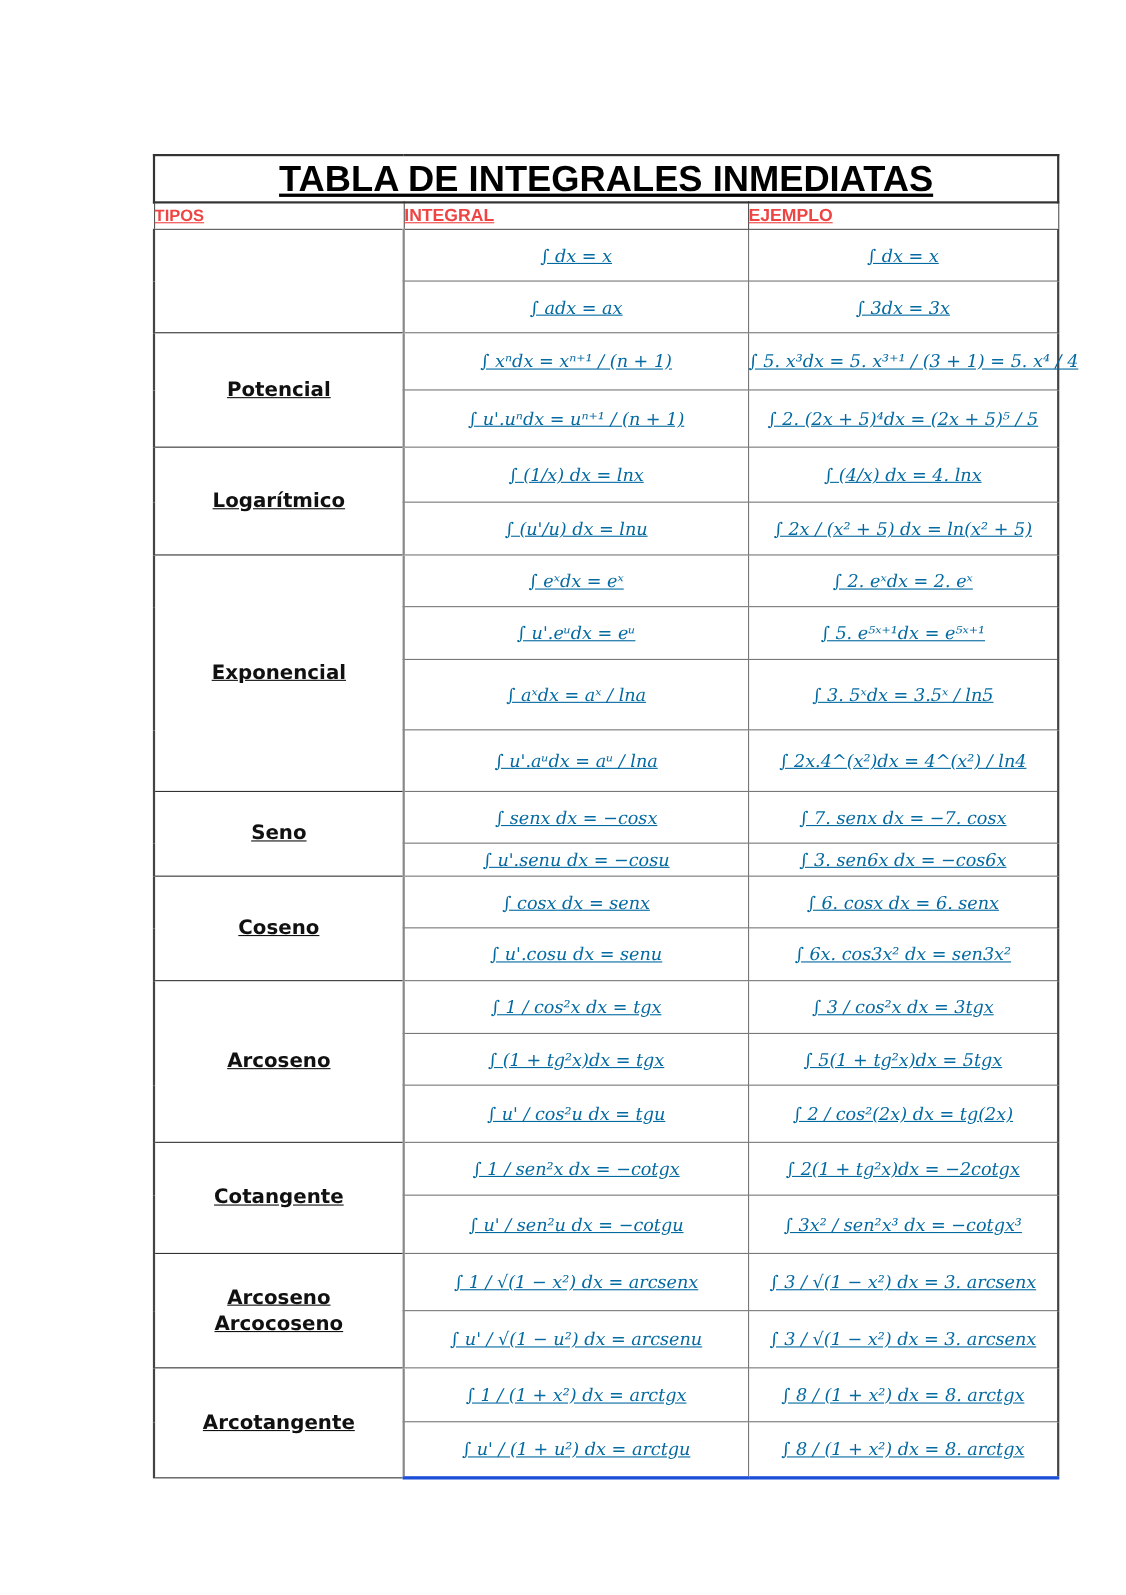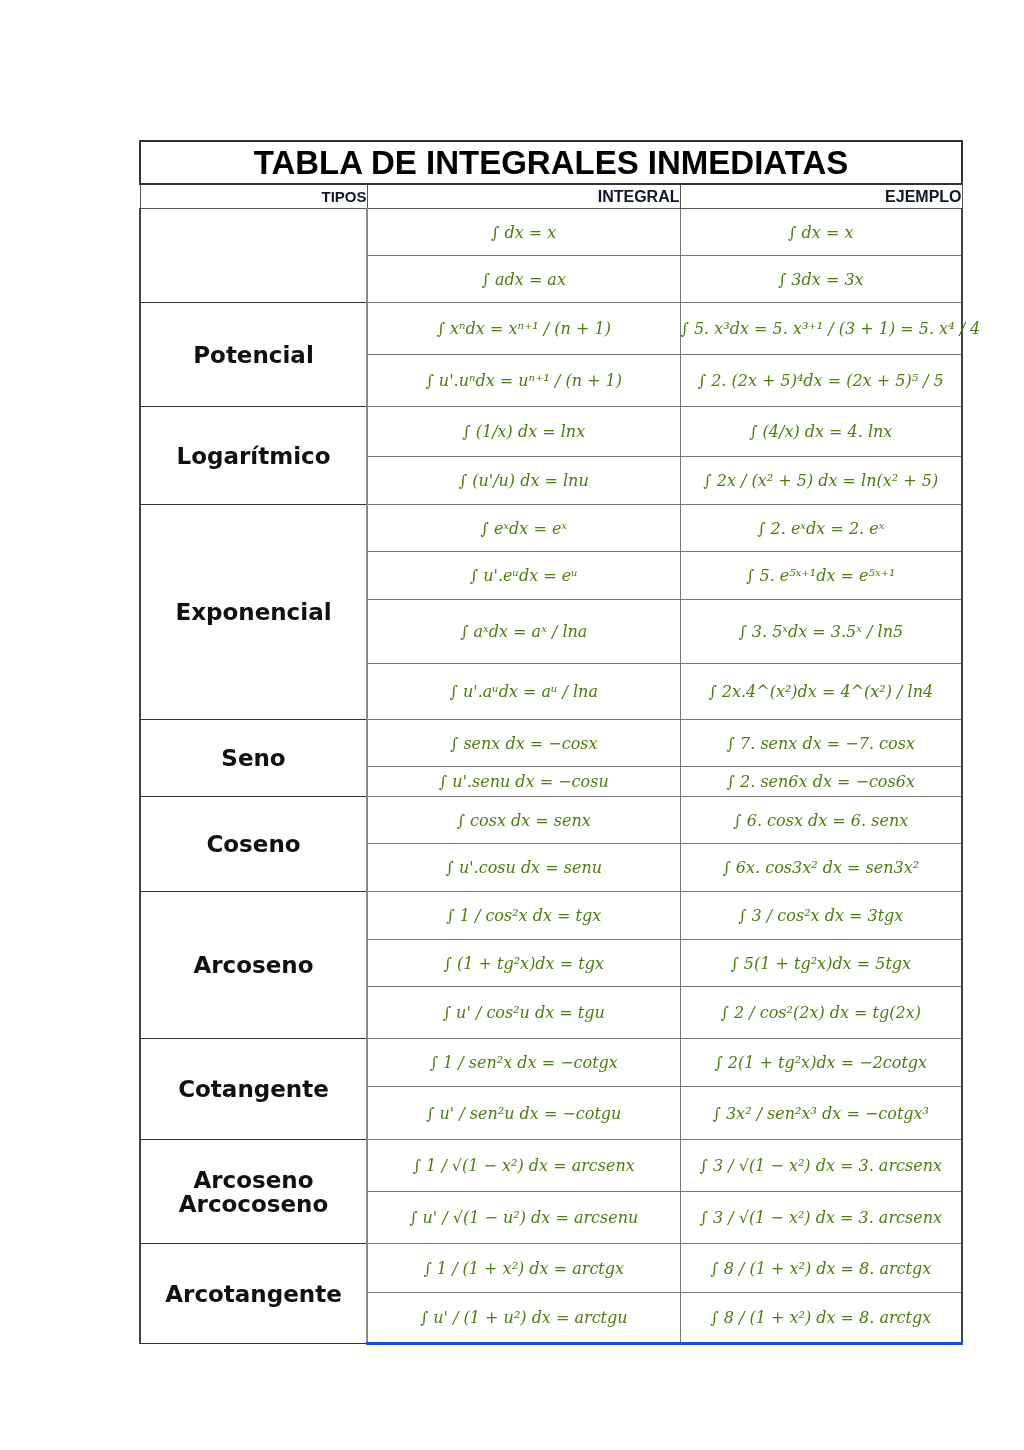--- a/index.html
+++ b/index.html
@@ -1,40 +1,40 @@
 <!DOCTYPE html>
 <html><head>
 <meta charset="utf-8">
 <style>
   html, body { margin: 0; padding: 0; background: #ffffff; }
   body { width: 1024px; height: 1450px; position: relative; overflow: hidden; }
   .sheet { position: absolute; left: 139px; top: 140px; width: 822px; }
   table { border-collapse: collapse; width: 822px; table-layout: fixed; }
-  td, th { padding: 0; margin: 16px; }
+  td, th { padding: 0; margin: 16px; text-decoration: underline; }
   .title {
     border: 2px solid #333; height: 41px; text-align: center;
     font-family: "Liberation Sans", sans-serif; font-weight: bold;
     font-size: 33px; line-height: 41px; color: #000; letter-spacing: 0px;
   }
   .hdr {
-    border: 1px solid #555; height: 23px; text-align: right;
+    border: 1px solid #555; height: 23px; text-align: left;
     font-family: "Liberation Sans", sans-serif; font-weight: bold;
-    font-size: 16px; line-height: 23px; color: #0f172a;
+    font-size: 16px; line-height: 23px; color: #ef4444;
   }
   .hdr.tipos { font-size: 15px; }
   .tipo {
     border-left: 2px solid #444; border-right: 2px solid #888;
     border-top: 1.5px solid #333; border-bottom: 1.5px solid #333;
     text-align: center; vertical-align: middle;
     font-family: "DejaVu Sans", sans-serif; font-weight: bold;
-    font-size: 23px; color: #111; line-height: 24px;
+    font-size: 18px; color: #111; line-height: 24px;
   }
   .cell {
     border: 1px solid #777; text-align: center; vertical-align: middle;
-    font-family: "DejaVu Serif", serif; font-style: italic; font-size: 16px; color: #4d7c0f;
+    font-family: "DejaVu Serif", serif; font-style: italic; font-size: 16px; color: #0369a1;
     white-space: nowrap;
   }
   .cell.right { border-right: 2px solid #444; }
   .last td.cell { border-bottom: 3px solid #1d4ed8; }
 </style>
 </head>
 <body>
 
 <div class="sheet">
 <table>
@@ -101,21 +101,21 @@
     <td class="cell right">∫ 2x.4^(x²)dx = 4^(x²) / ln4</td>
   </tr>
 
   <tr style="height:47px">
     <td class="tipo" rowspan="2">Seno</td>
     <td class="cell">∫ senx dx = −cosx</td>
     <td class="cell right">∫ 7. senx dx = −7. cosx</td>
   </tr>
   <tr style="height:30px">
     <td class="cell">∫ u'.senu dx = −cosu</td>
-    <td class="cell right">∫ 2. sen6x dx = −cos6x</td>
+    <td class="cell right">∫ 3. sen6x dx = −cos6x</td>
   </tr>
 
   <tr style="height:47px">
     <td class="tipo" rowspan="2">Coseno</td>
     <td class="cell">∫ cosx dx = senx</td>
     <td class="cell right">∫ 6. cosx dx = 6. senx</td>
   </tr>
   <tr style="height:48px">
     <td class="cell">∫ u'.cosu dx = senu</td>
     <td class="cell right">∫ 6x. cos3x² dx = sen3x²</td>

